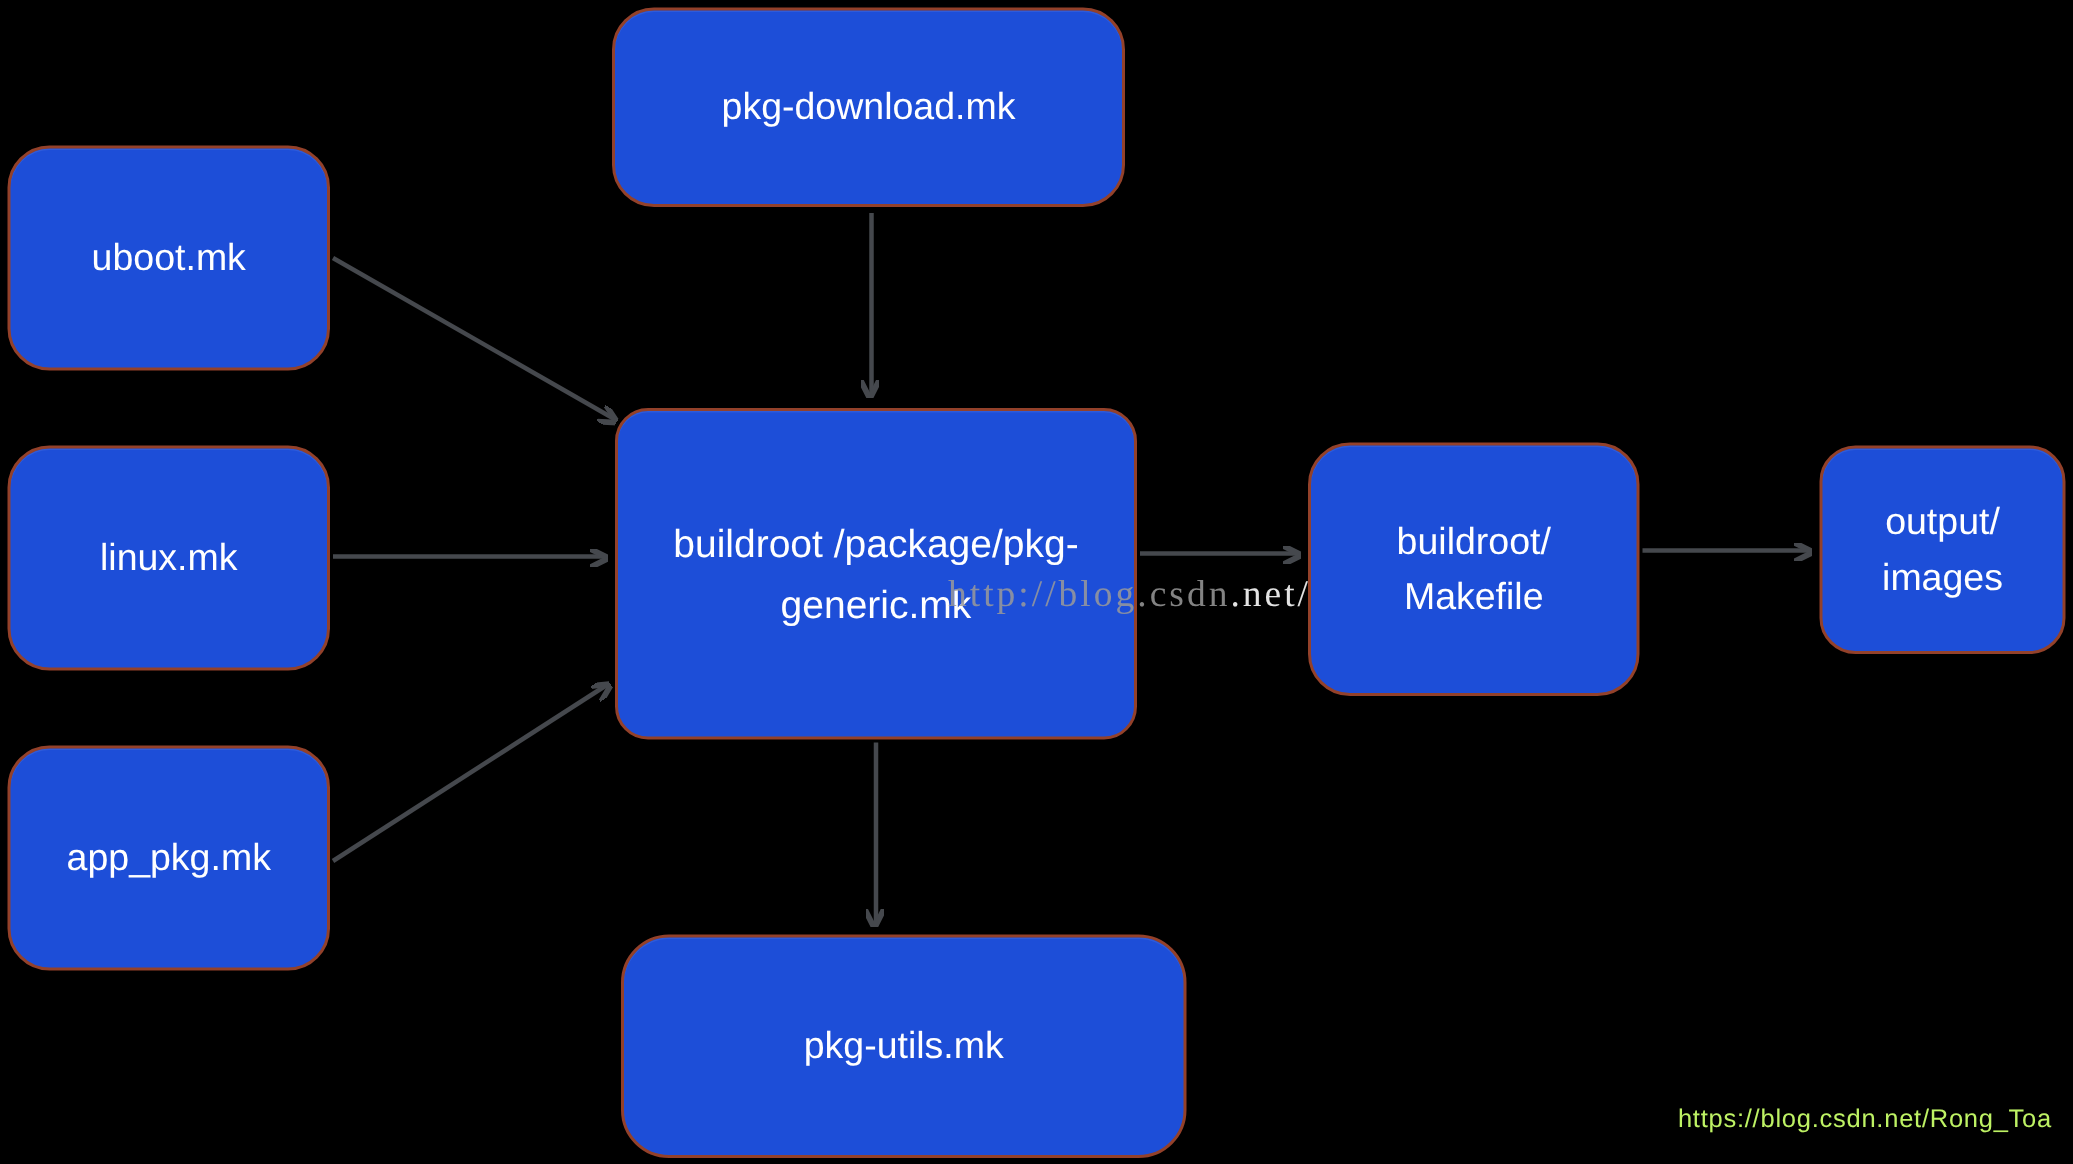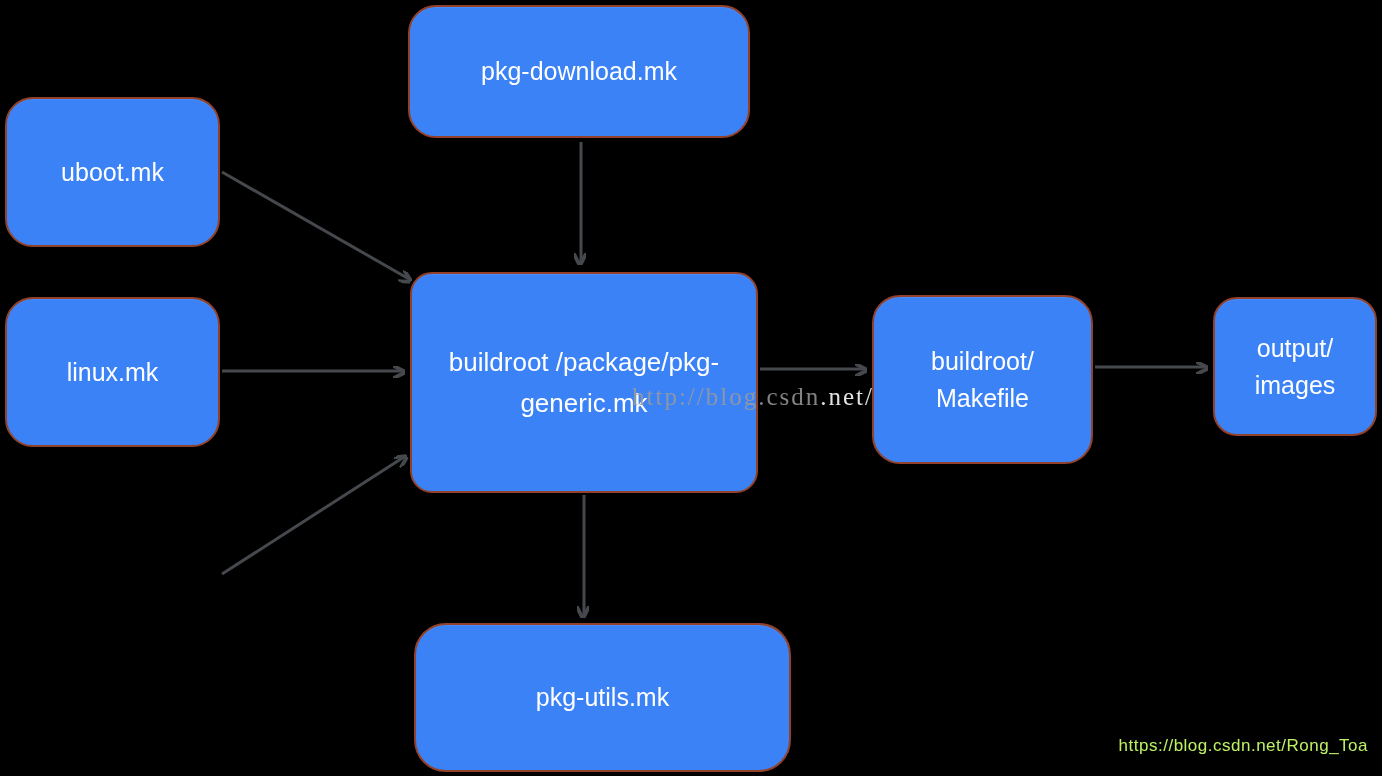--- a/index.html
+++ b/index.html
@@ -13,21 +13,21 @@
   }
   #canvas {
     position: relative;
     width: 1382px;
     height: 776px;
     background: #000000;
   }
   .node {
     position: absolute;
     box-sizing: border-box;
-    background: #3b82f6;
+    background: #1d4ed8;
     border: 2px solid #93412a;
     border-radius: 28px;
     color: #ffffff;
     display: flex;
     align-items: center;
     justify-content: center;
     text-align: center;
     font-size: 25px;
     line-height: 1.45;
     white-space: pre-line;
@@ -93,20 +93,21 @@
       <line x1="1095" y1="367" x2="1205" y2="367" stroke="#45484d" stroke-width="3" marker-end="url(#arrowhead)"></line>
       <line x1="584" y1="495" x2="584" y2="615" stroke="#45484d" stroke-width="3" marker-end="url(#arrowhead)"></line>
     </svg>
 
   <div class="node n-pkg-download">pkg-download.mk</div>
 
   <div class="node n-uboot">uboot.mk</div>
 
   <div class="node n-linux">linux.mk</div>
 
+  <div class="node n-app-pkg">app_pkg.mk</div>
 
   <div class="node n-pkg-generic">buildroot /package/pkg-
 generic.mk</div>
 
   <div class="node n-makefile">buildroot/
 Makefile</div>
 
   <div class="node n-output">output/
 images</div>
 

